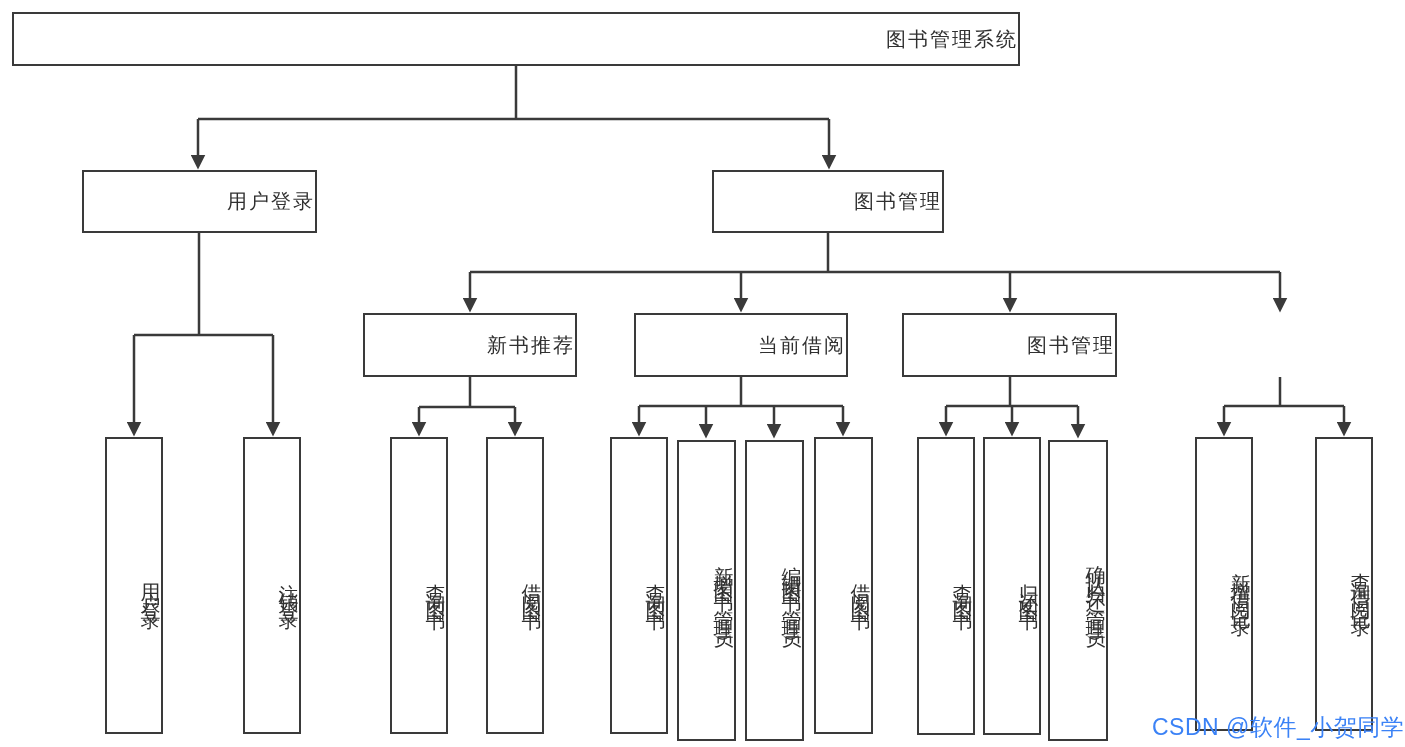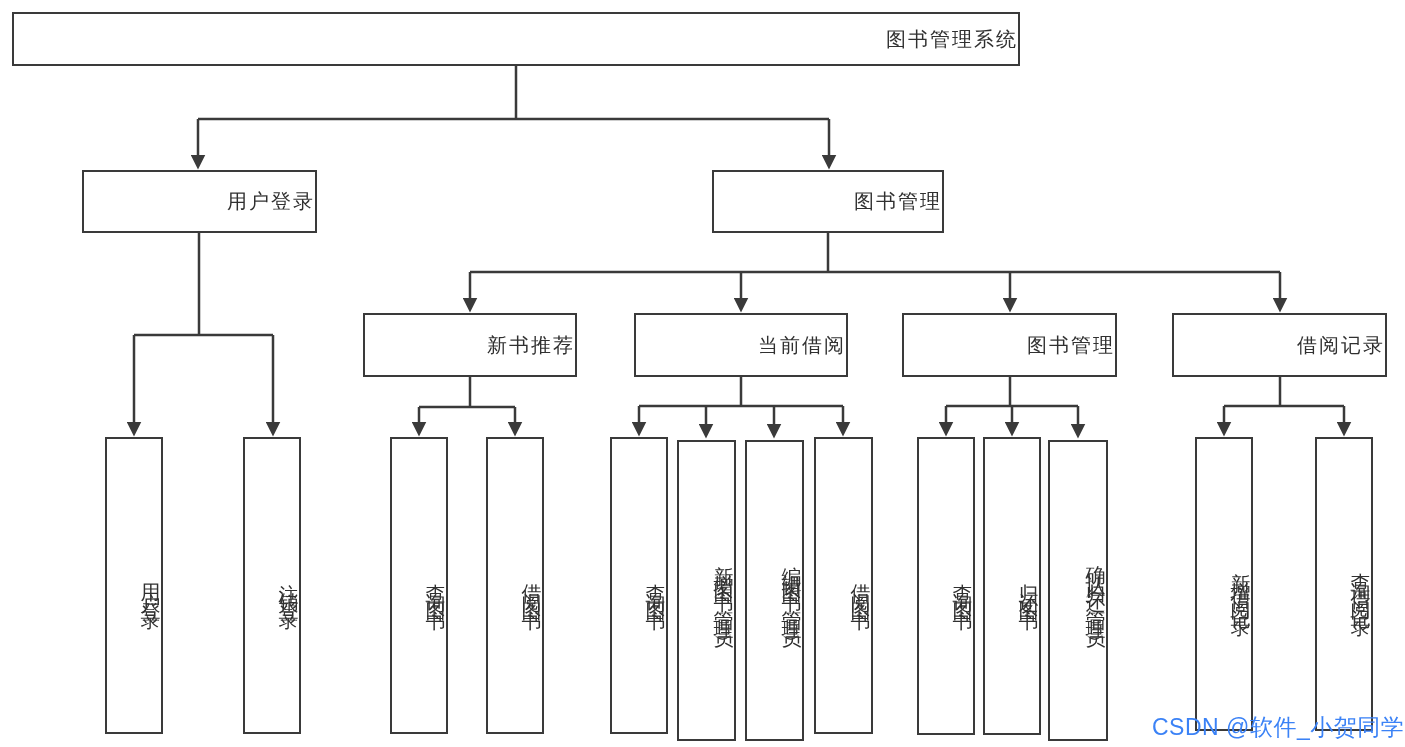--- a/index.html
+++ b/index.html
@@ -98,23 +98,20 @@
 
   <div class="node hbox" style="left:363px;top:313px;width:214px;height:64px">
     <span>新书推荐</span>
   </div>
   <div class="node hbox" style="left:634px;top:313px;width:214px;height:64px">
     <span>当前借阅</span>
   </div>
   <div class="node hbox" style="left:902px;top:313px;width:215px;height:64px">
     <span>图书管理</span>
   </div>
-  <div class="node hbox" style="left:1172px;top:313px;width:215px;height:64px">
-    <span>借阅记录</span>
-  </div>
 
   <div class="node vbox" style="left:105px;top:437px;width:58px;height:297px">
     <span>用户登录</span>
   </div>
   <div class="node vbox" style="left:243px;top:437px;width:58px;height:297px">
     <span>注销登录</span>
   </div>
 
   <div class="node vbox" style="left:390px;top:437px;width:58px;height:297px">
     <span>查询图书</span>

